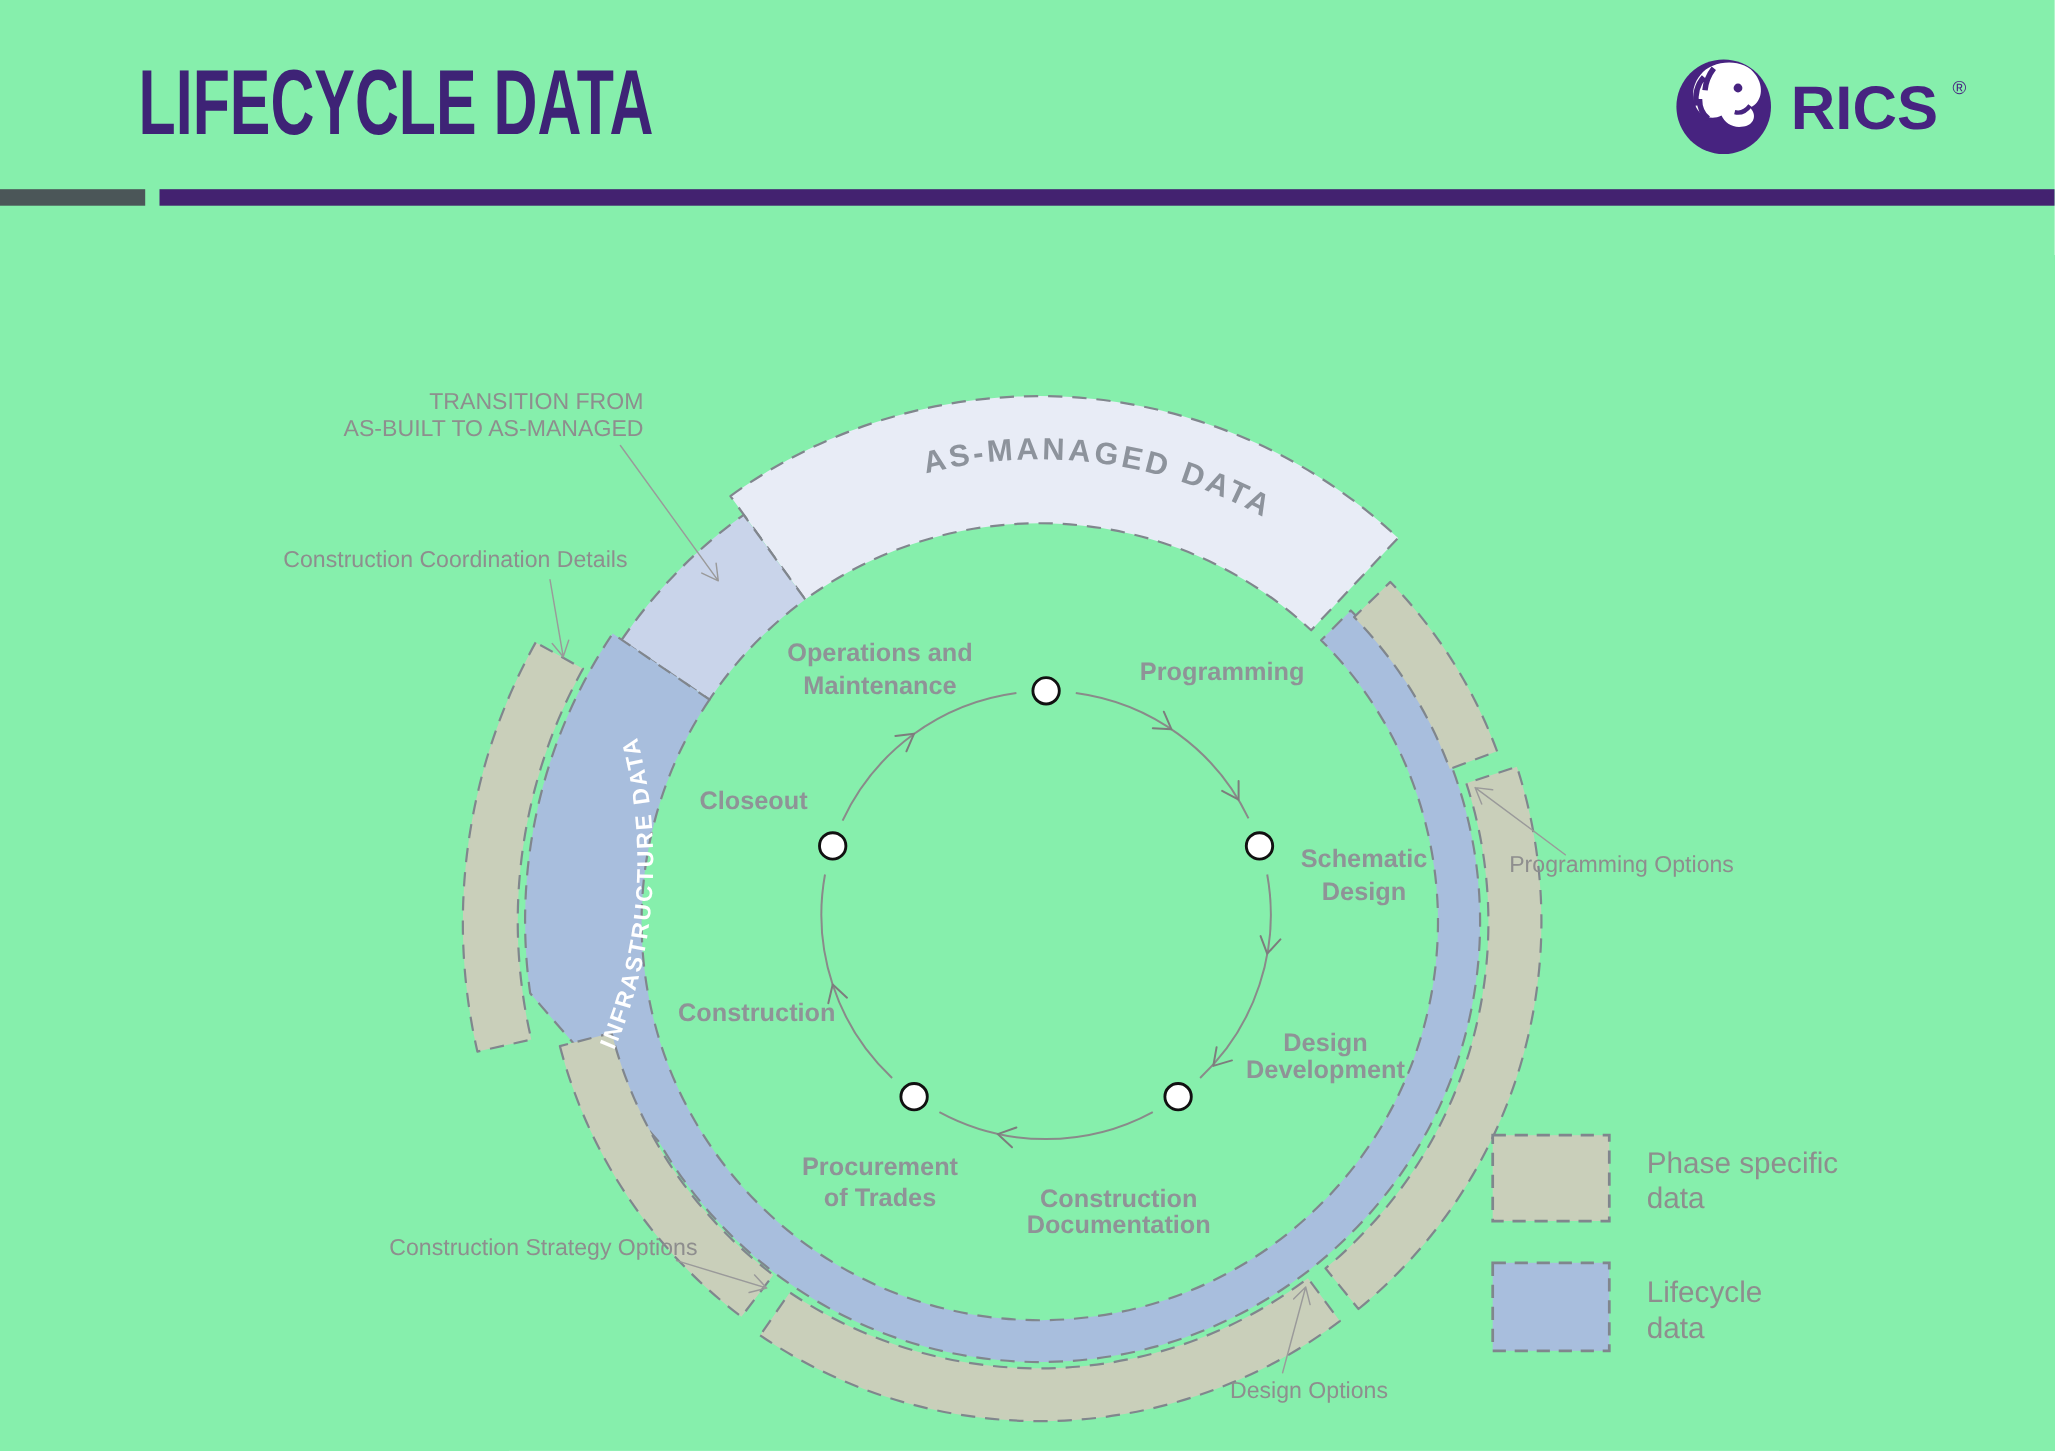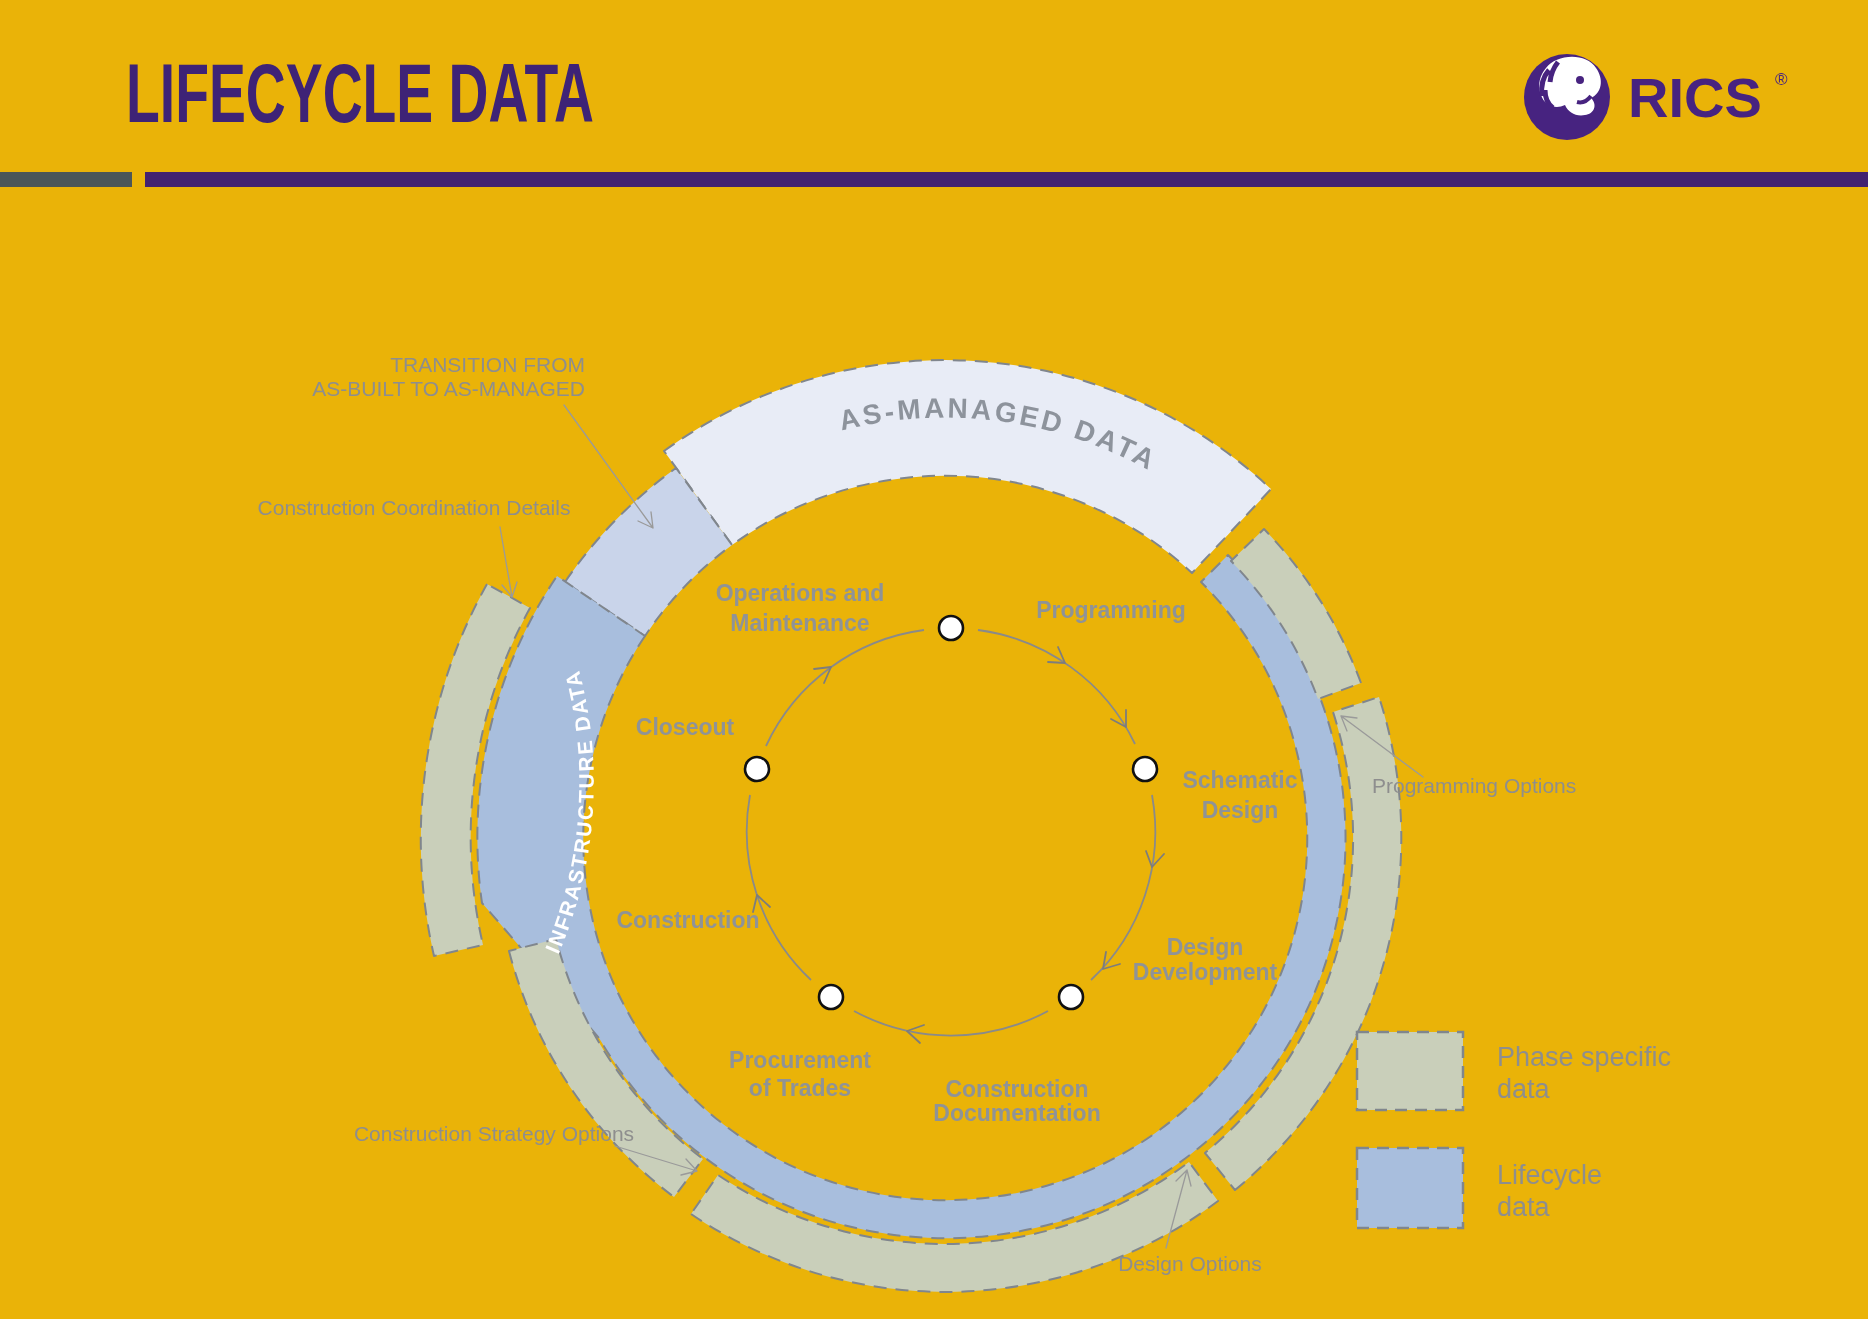--- a/index.html
+++ b/index.html
@@ -1,16 +1,16 @@
 <!DOCTYPE html>
 <html><head>
 <meta charset="utf-8">
 <style>
   html,body{margin:0;padding:0;background:#ffffff;}
-  .page{position:relative;width:1868px;height:1319px;background:#eab308;overflow:hidden;
+  .page{position:relative;width:1868px;height:1319px;background:#86efac;overflow:hidden;
         font-family:"Liberation Sans", sans-serif;text-decoration:underline;}
   svg{display:block;}
   text{font-family:"Liberation Sans", sans-serif;}
   .title-text{font-weight:bold;letter-spacing:0px;}
   .arc-band{stroke-linejoin:round;}
   .annot{font-weight:normal;}
 </style>
 </head>
 <body>
 

